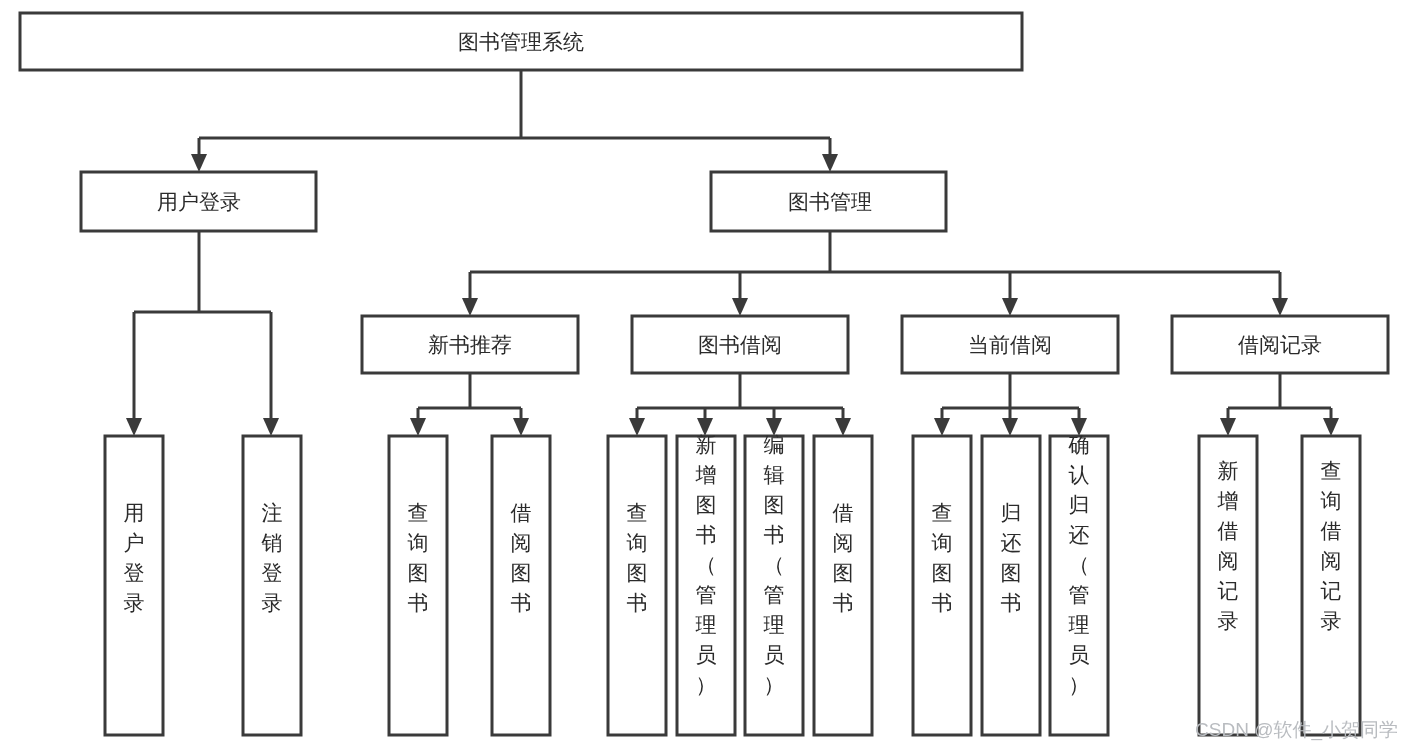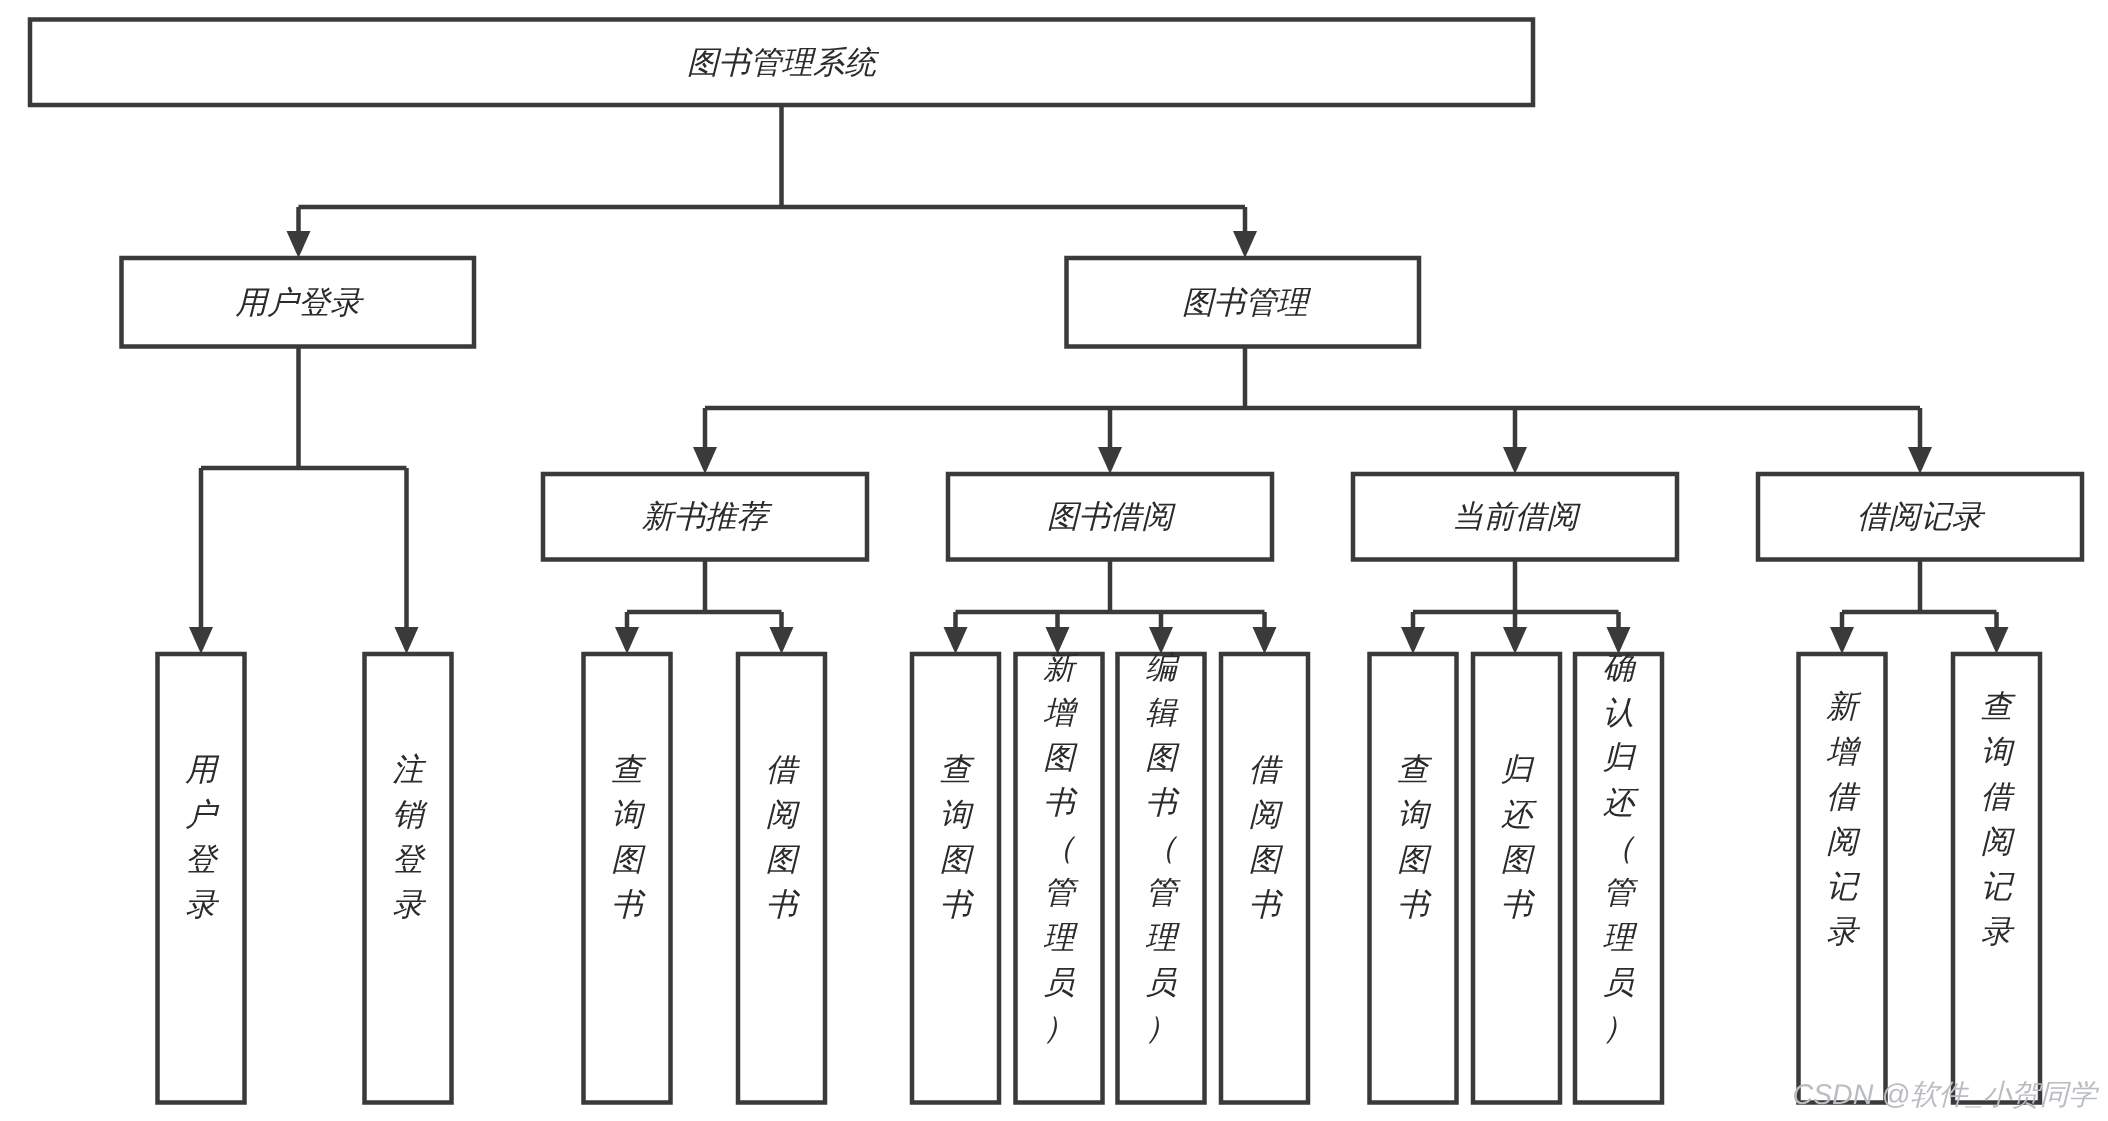--- a/index.html
+++ b/index.html
@@ -12,21 +12,20 @@
     height: 747px;
     font-family: "Liberation Sans", "DejaVu Sans", sans-serif;
     overflow: hidden;
     position: relative;
   }
   #diagram-root {
     position: absolute;
     left: 0; top: 0;
     width: 1405px;
     height: 747px;
-    font-style: italic;
   }
   svg.flow {
     display: block;
     width: 1405px;
     height: 747px;
   }
   .node-rect {
     fill: #ffffff;
     stroke: #3a3a3a;
     stroke-width: 3;

